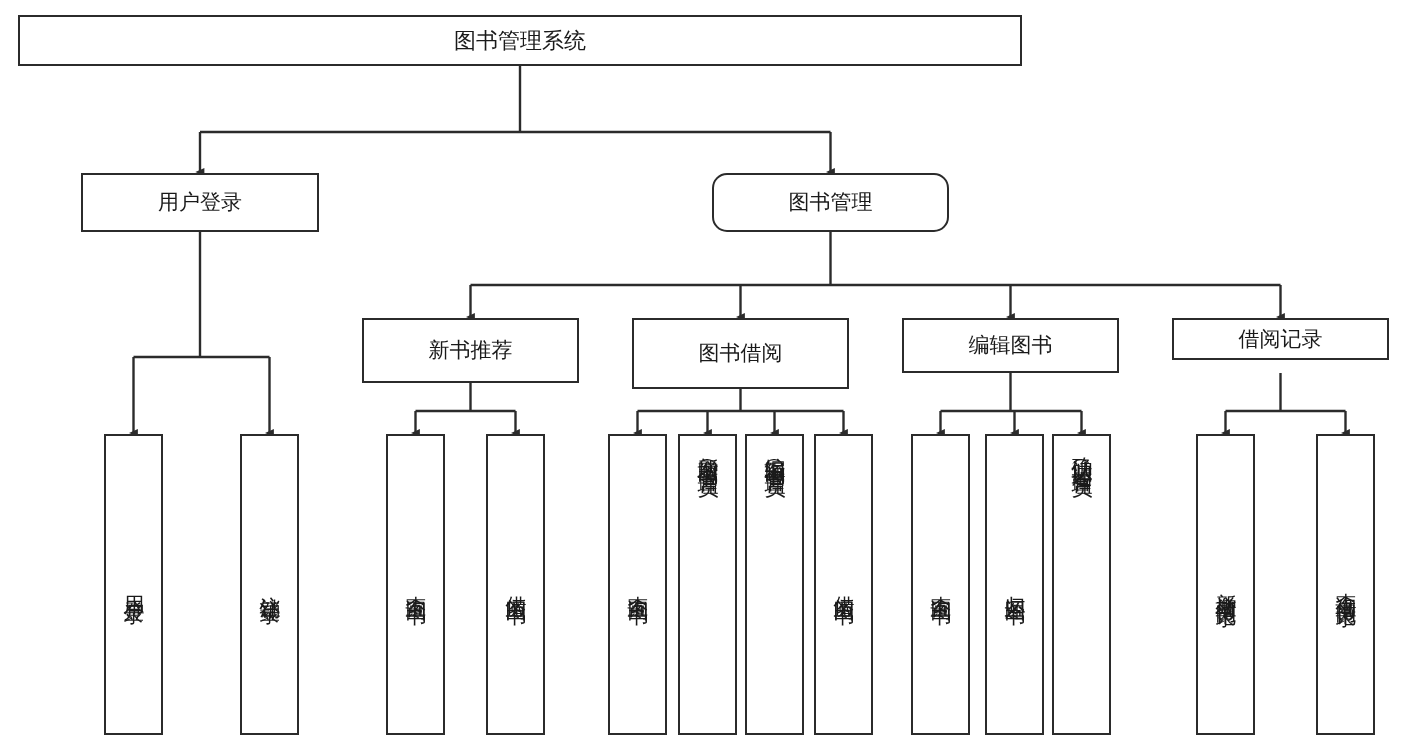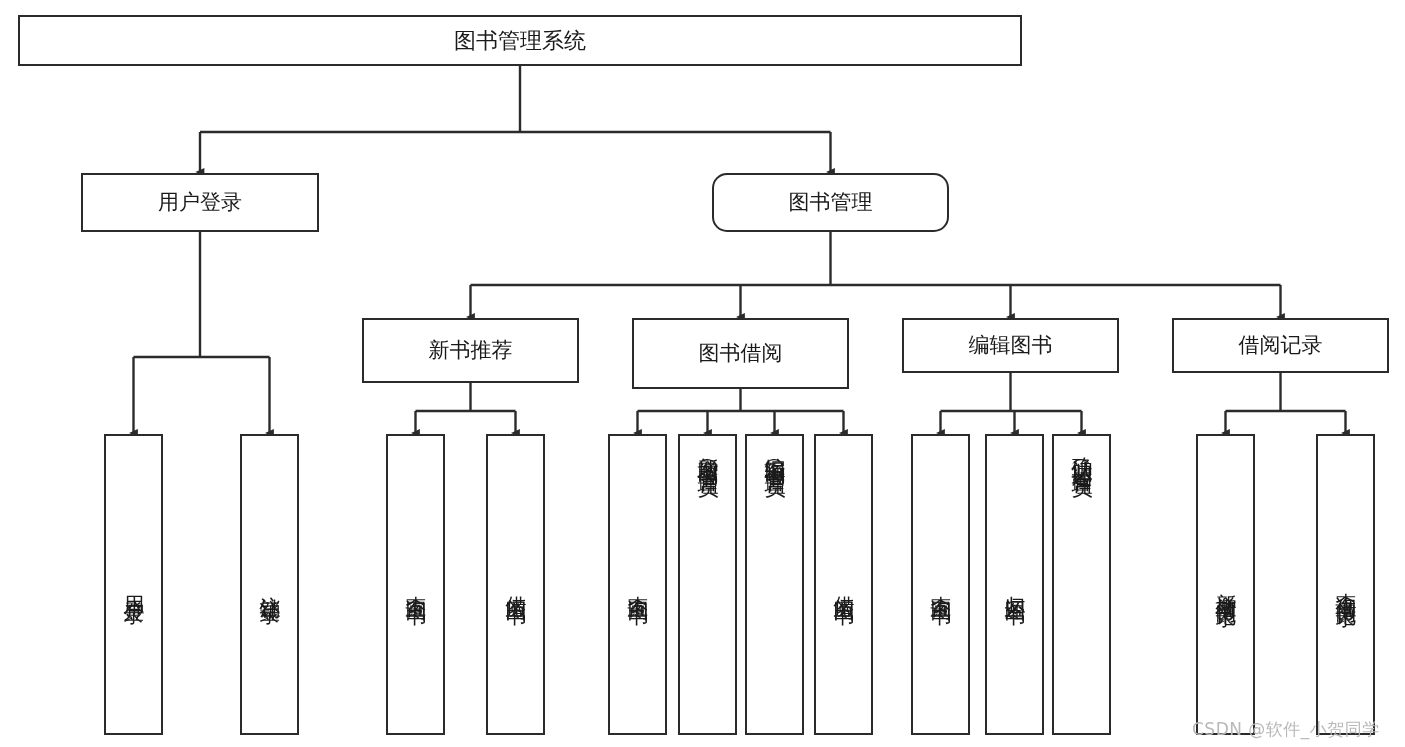--- a/index.html
+++ b/index.html
@@ -133,21 +133,21 @@
       </div>
       <div class="node horiz" style="left: 362px; top: 318px; width: 217px; height: 65px; border-color: rgb(43, 43, 43); color: rgb(26, 26, 26);">
         <span class="node-label">新书推荐</span>
       </div>
       <div class="node horiz" style="left: 632px; top: 318px; width: 217px; height: 71px; border-color: rgb(43, 43, 43); color: rgb(26, 26, 26);">
         <span class="node-label">图书借阅</span>
       </div>
       <div class="node horiz" style="left: 902px; top: 318px; width: 217px; height: 55px; border-color: rgb(43, 43, 43); color: rgb(26, 26, 26);">
         <span class="node-label">编辑图书</span>
       </div>
-      <div class="node horiz" style="left: 1172px; top: 318px; width: 217px; height: 55px; border-color: rgb(43, 43, 43); color: rgb(26, 26, 26);">
+      <div class="node horiz" style="left: 1172px; top: 318px; width: 217px; height: 42px; border-color: rgb(43, 43, 43); color: rgb(26, 26, 26);">
         <span class="node-label">借阅记录</span>
       </div>
       <div class="node vert" style="left: 104px; top: 434px; width: 59px; height: 301px; border-color: rgb(43, 43, 43); color: rgb(26, 26, 26);">
         <span class="node-label">用户登录</span>
       </div>
       <div class="node vert" style="left: 240px; top: 434px; width: 59px; height: 301px; border-color: rgb(43, 43, 43); color: rgb(26, 26, 26);">
         <span class="node-label">注销登录</span>
       </div>
       <div class="node vert" style="left: 386px; top: 434px; width: 59px; height: 301px; border-color: rgb(43, 43, 43); color: rgb(26, 26, 26);">
         <span class="node-label">查询图书</span>
@@ -177,14 +177,13 @@
         <span class="node-label">确认归还（管理员）</span>
       </div>
       <div class="node vert" style="left: 1196px; top: 434px; width: 59px; height: 301px; border-color: rgb(43, 43, 43); color: rgb(26, 26, 26);">
         <span class="node-label">新增借阅记录</span>
       </div>
       <div class="node vert" style="left: 1316px; top: 434px; width: 59px; height: 301px; border-color: rgb(43, 43, 43); color: rgb(26, 26, 26);">
         <span class="node-label">查询借阅记录</span>
       </div>
     </div>
 
-  <div class="watermark" style="left: 1192px; top: 718px; color: rgb(185, 185, 185);">CSDN @软件_小贺同学</div>
 </div>
 
 </body></html>

